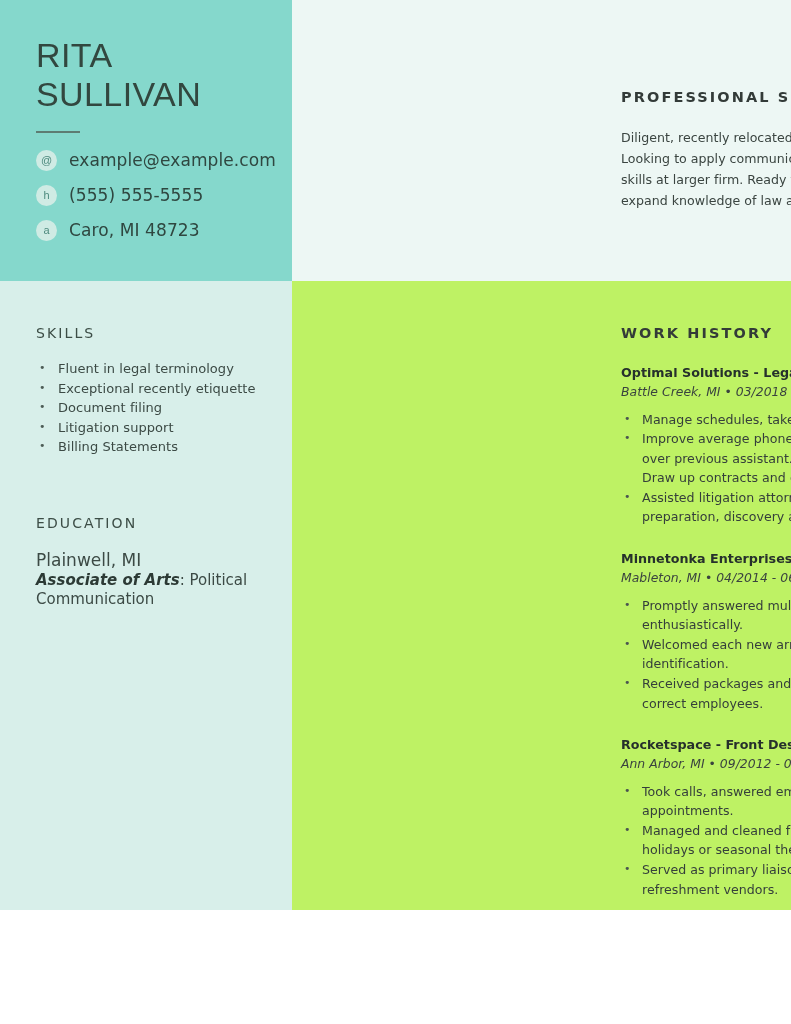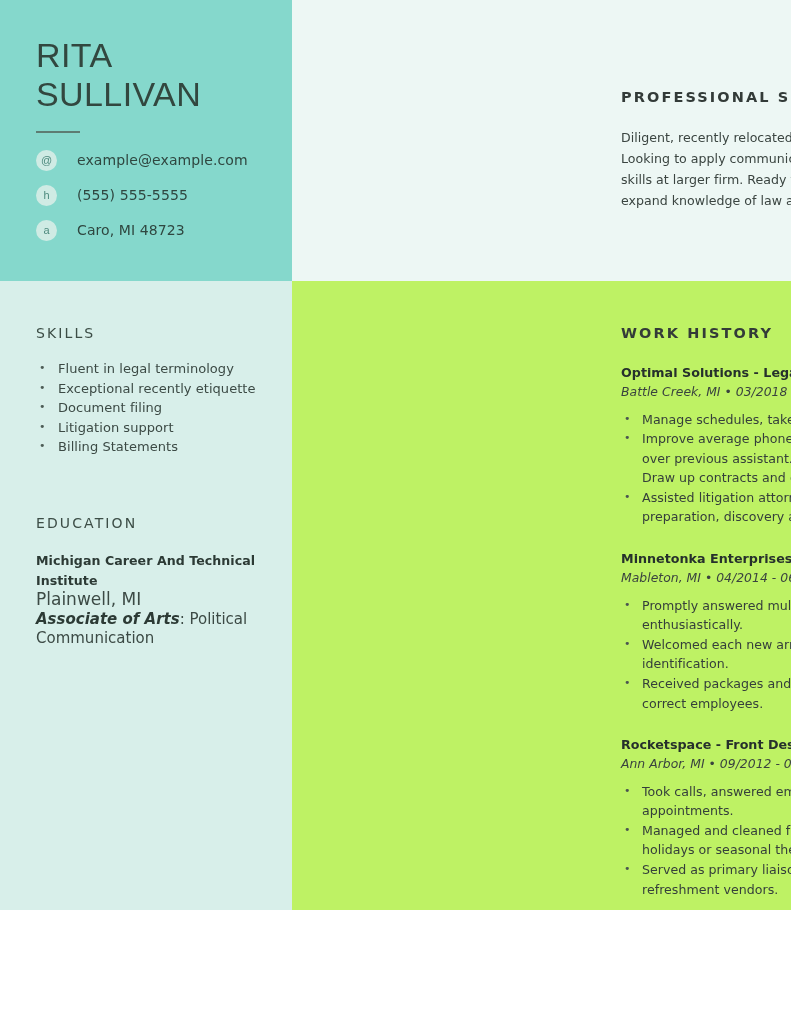--- a/index.html
+++ b/index.html
@@ -90,23 +90,23 @@
     border-radius: 50%;
     background: #cfebe4;
     color: #4e8a7e;
     font-family: "Liberation Sans", sans-serif;
     font-size: 11px;
     line-height: 21px;
     text-align: center;
     font-weight: 400;
   }
   .contact-text {
-    margin-left: 20px;
+    margin-left: 12px;
     font-family: "DejaVu Sans", sans-serif;
-    font-size: 14px;
+    font-size: 17px;
     color: #2f4740;
     letter-spacing: 0.1px;
     white-space: nowrap;
   }
 
   
   .sec-head {
     font-family: "DejaVu Sans", sans-serif;
     font-size: 14px;
     font-weight: normal;
@@ -278,21 +278,20 @@
         <li>Exceptional recently etiquette</li>
         <li>Document filing</li>
         <li>Litigation support</li>
         <li>Billing Statements</li>
       </ul>
     </div>
 
     <div class="edu-sec">
       <div class="sec-head">EDUCATION</div>
       <div class="edu-body">
-        <div class="edu-school">Michigan Career And Technical Institute</div>
         <div class="edu-city">Plainwell, MI</div>
         <div class="edu-degree"><em>Associate of Arts</em><span>: </span><span>Political Communication</span></div>
       </div>
     </div>
 
   </div>
 
   <div class="col-right">
 
     <div class="summary-sec">

